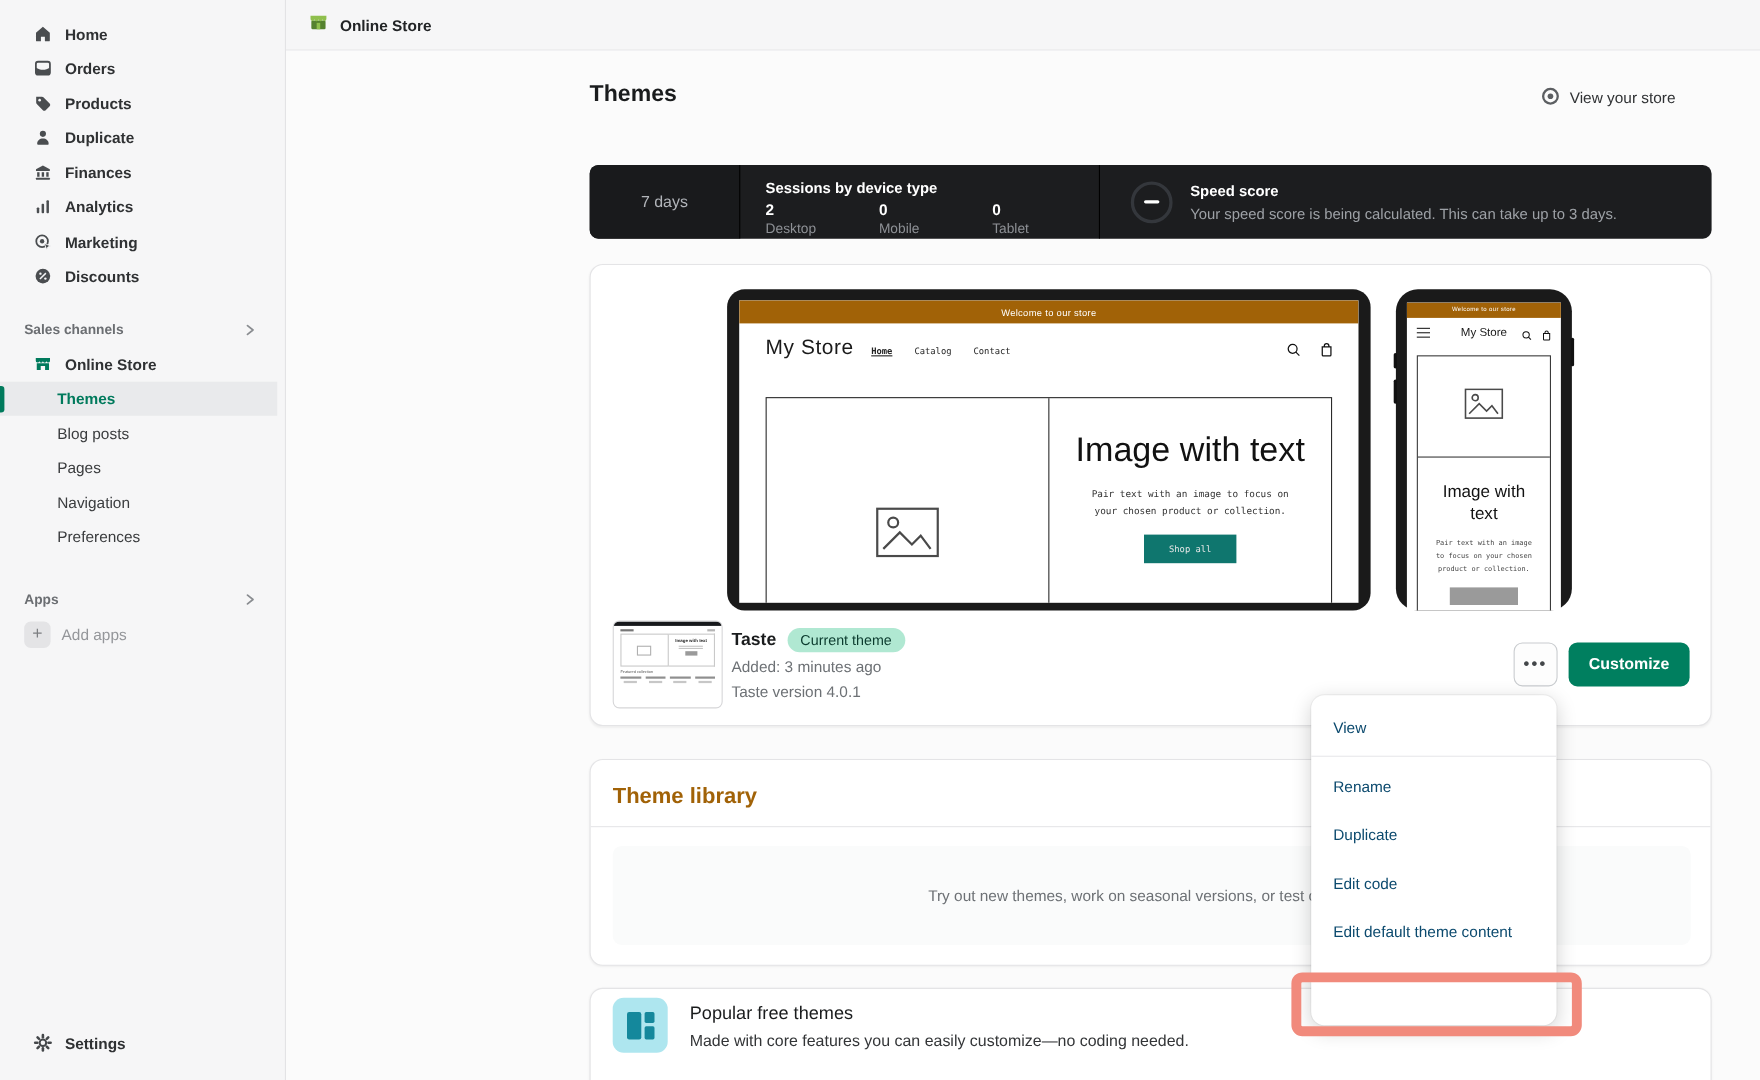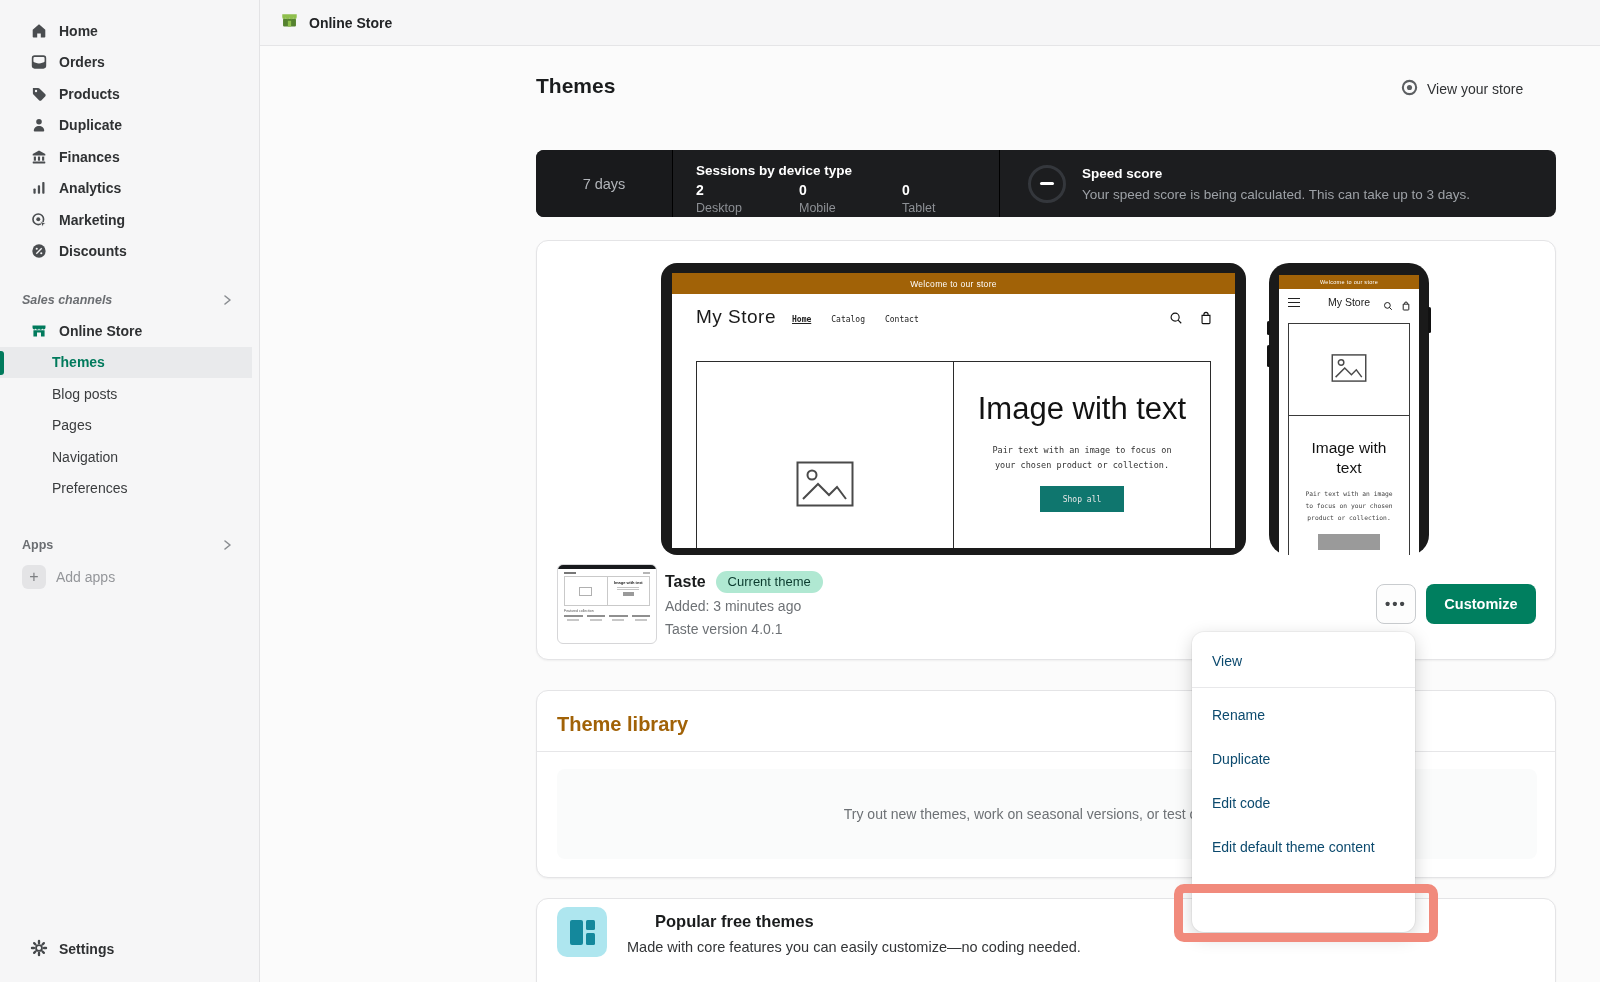--- a/index.html
+++ b/index.html
@@ -113,21 +113,21 @@
   
   .lib-title { position:absolute; left:20px; top:22px; font-size:20px; font-weight:700; color:#a16207; }
   .lib-divider { position:absolute; left:0; top:60px; width:100%; height:1px; background:#e6e6e8; }
   .lib-empty { position:absolute; left:20px; top:78px; width:980px; height:90px; background:#fafbfb; border-radius:8px; display:flex; align-items:center; justify-content:center; font-size:14px; color:#6d7175; }
 
   
   .pop-icon { position:absolute; left:20px; top:8px; width:50px; height:50px; background:#aee6ef; border-radius:10px; }
   .pop-g1 { position:absolute; left:13px; top:13px; width:13px; height:25px; background:#14889c; border-radius:2px; }
   .pop-g2 { position:absolute; left:29px; top:13px; width:9px; height:10px; background:#14889c; border-radius:1.5px; }
   .pop-g3 { position:absolute; left:29px; top:26px; width:9px; height:12px; background:#14889c; border-radius:1.5px; }
-  .pop-title { position:absolute; left:90px; top:13px; font-size:16.5px; font-weight:700; color:#1a1c1d;margin-left:28px; }
+  .pop-title { position:absolute; left:90px; top:13px; font-size:16.5px; font-weight:400; color:#1a1c1d; }
   .pop-sub { position:absolute; left:90px; top:40px; font-size:14.5px; color:#333537; }
 
   
   .dropdown { position:absolute; left:1192px; top:632px; width:223px; height:300px; background:#fff; border-radius:12px; box-shadow:0 0 0 1px rgba(0,0,0,.04), 0 5px 18px rgba(0,0,0,.18); z-index:50; padding-top:6px; }
   .dd-item { height:44px; display:flex; align-items:center; padding-left:20px; font-size:14px; color:#0c4a6e; cursor:pointer; }
   .dd-item.first { height:46px; }
   .dd-div { height:1px; background:#e8e8ea; margin:3px 0 5px; }
 
   
   .annotation { position:absolute; left:1174px; top:884px; width:264px; height:58px; border:9px solid #f18a7c; border-radius:10px; z-index:60; pointer-events:none; }
@@ -210,21 +210,21 @@
             <circle cx="10" cy="10" r="7.4" fill="#4a4d50"></circle>
             <line x1="13" y1="7" x2="7" y2="13" stroke="#f6f6f7" stroke-width="1.5"></line>
             <circle cx="7.5" cy="7.5" r="1.2" fill="#f6f6f7"></circle>
             <circle cx="12.5" cy="12.5" r="1.2" fill="#f6f6f7"></circle>
           </svg>
         </span>
       <span>Discounts</span>
     </div>
   </div>
 
-  <div class="side-head" style="margin-top:18px;font-style:italic;">
+  <div class="side-head" style="margin-top:18px;">
     <span>Sales channels</span>
     <span class="chev"><svg width="12" height="12" viewBox="0 0 12 12">
           <polyline points="4 2, 9 6, 4 10" fill="none" stroke="#8a8d91" stroke-width="1.6" stroke-linecap="round" stroke-linejoin="round"></polyline>
         </svg></span>
   </div>
 
   <div class="nav-item">
     <span class="ic">
         <svg width="18" height="18" viewBox="0 0 20 20">
           <path fill="#007a5c" d="M2.8 3.8h14.4v2.7a1.85 1.85 0 0 1-3.6.6 1.85 1.85 0 0 1-3.6 0 1.85 1.85 0 0 1-3.6 0 1.85 1.85 0 0 1-3.6-.6z"></path>

